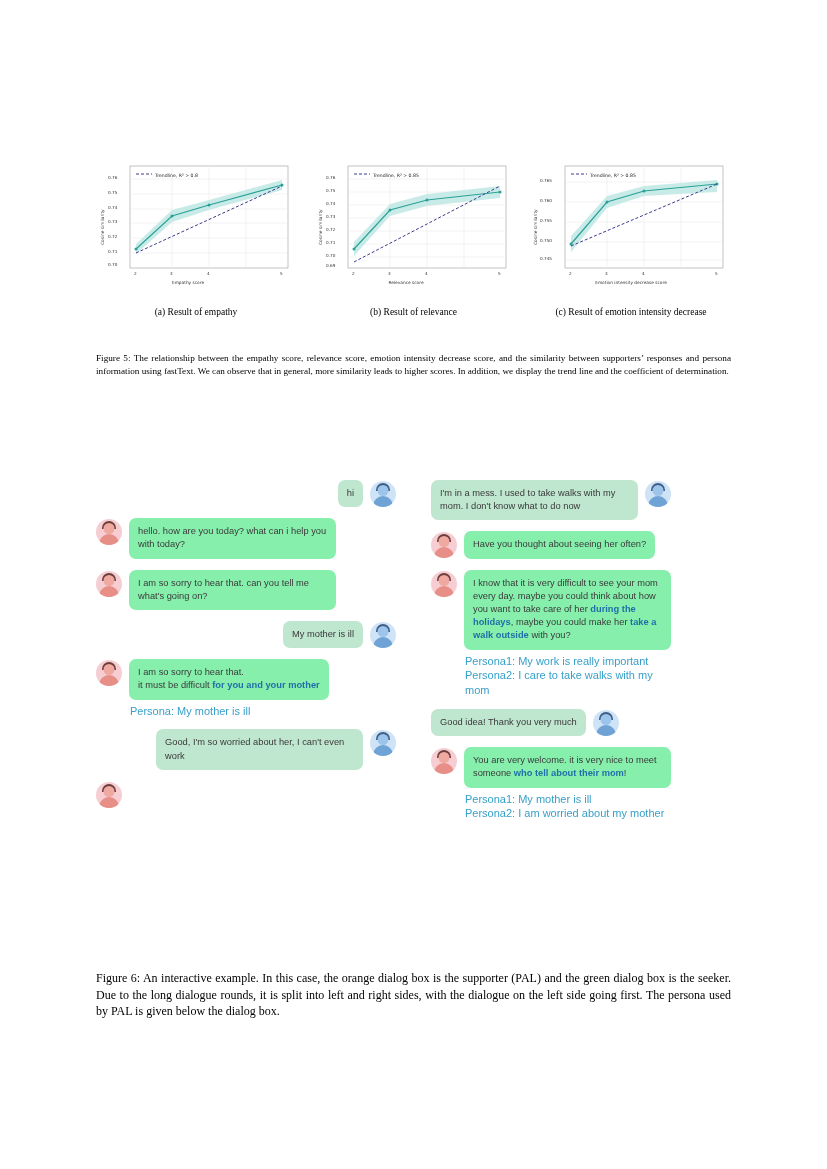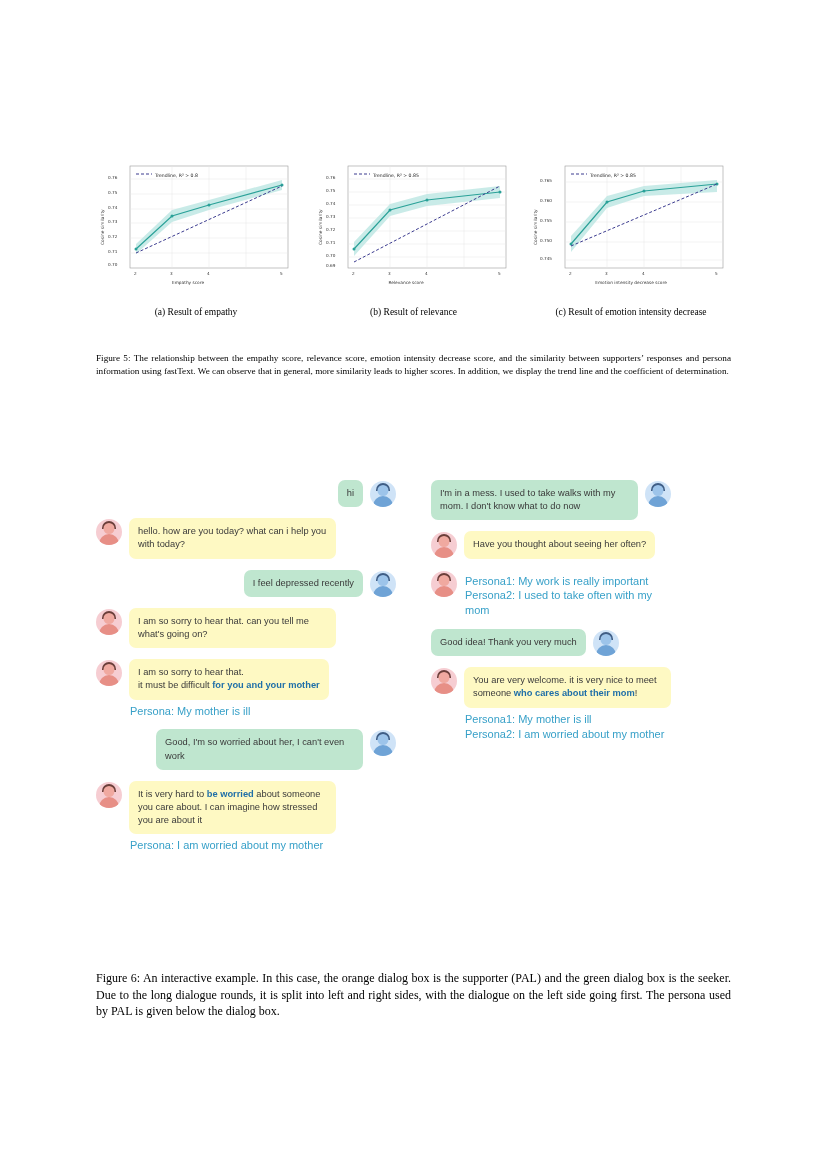--- a/index.html
+++ b/index.html
@@ -100,21 +100,21 @@
   .bubble-wrap{max-width:214px;}
   .bubble{
     border-radius:7px;
     padding:7px 9px;
     font-size:9.3px;
     line-height:1.42;
     font-family:"Liberation Sans", sans-serif;
     color:#3a3a3a;
     box-sizing:border-box;
   }
-  .bubble.pal{background:#fef9c3;margin-left:7px;}
+  .bubble.pal{background:#86efac;margin-left:7px;}
   .bubble.seeker{background:#bfe6cf;margin-right:7px;}
   .bubble b{font-weight:bold;color:#1f6fa8;}
   .persona{
     font-size:11px;
     color:#37a0c8;
     font-family:"Liberation Sans", sans-serif;
     margin-top:4px;
     margin-left:8px;
     line-height:1.35;
   }
@@ -287,42 +287,42 @@
           <div class="avatar pal">
               <span class="hair"></span>
               <span class="head"></span>
               <span class="body"></span>
             </div>
           <div class="bubble-wrap">
             <div class="bubble pal">hello. how are you today? what can i help you with today?</div>
           </div>
         </div>
 
+
+        <div class="msg-row left">
+          <div class="avatar pal">
+              <span class="hair"></span>
+              <span class="head"></span>
+              <span class="body"></span>
+            </div>
+          <div class="bubble-wrap">
+            <div class="bubble pal">I am so sorry to hear that. can you tell me what's going on?</div>
+          </div>
+        </div>
+
         <div class="msg-row right">
           <div class="bubble-wrap">
-            <div class="bubble seeker">I feel depressed recently</div>
+            <div class="bubble seeker">My mother is ill</div>
           </div>
           <div class="avatar seeker">
               <span class="hair"></span>
               <span class="head"></span>
               <span class="body"></span>
             </div>
         </div>
-
-        <div class="msg-row left">
-          <div class="avatar pal">
-              <span class="hair"></span>
-              <span class="head"></span>
-              <span class="body"></span>
-            </div>
-          <div class="bubble-wrap">
-            <div class="bubble pal">I am so sorry to hear that. can you tell me what's going on?</div>
-          </div>
-        </div>
-
 
         <div class="msg-row left">
           <div class="avatar pal">
               <span class="hair"></span>
               <span class="head"></span>
               <span class="body"></span>
             </div>
           <div class="bubble-wrap">
             <div class="bubble pal">I am so sorry to hear that.<br> it must be difficult <b>for you and your mother</b></div>
             <div class="persona">
@@ -341,26 +341,20 @@
               <span class="body"></span>
             </div>
         </div>
 
         <div class="msg-row left">
           <div class="avatar pal">
               <span class="hair"></span>
               <span class="head"></span>
               <span class="body"></span>
             </div>
-          <div class="bubble-wrap">
-            <div class="bubble pal">It is very hard to <b>be worried</b> about someone you care about. I can imagine how stressed you are about it</div>
-            <div class="persona">
-              <span>Persona: I am worried about my mother</span>
-            </div>
-          </div>
         </div>
 
       </div>
 
       <div class="chat-col">
 
         <div class="msg-row left">
           <div class="bubble-wrap">
             <div class="bubble seeker">I'm in a mess. I used to take walks with my mom. I don't know what to do now</div>
           </div>
@@ -383,23 +377,24 @@
         </div>
 
 
         <div class="msg-row left">
           <div class="avatar pal">
               <span class="hair"></span>
               <span class="head"></span>
               <span class="body"></span>
             </div>
           <div class="bubble-wrap">
+            <div class="bubble pal">I know that it is very difficult to see your mom every day. maybe you could think about how you want to take care of her <b>during the holidays</b>, maybe you could make her <b>take a walk outside</b> with you?</div>
             <div class="persona">
               <span>Persona1: My work is really important</span>
-              <span class="p2">Persona2: I used to take often with my mom</span>
+              <span class="p2">Persona2: I care to take walks with my mom</span>
             </div>
           </div>
         </div>
 
         <div class="msg-row left">
           <div class="bubble-wrap">
             <div class="bubble seeker">Good idea! Thank you very much</div>
           </div>
           <div class="avatar seeker">
               <span class="hair"></span>
@@ -408,21 +403,21 @@
             </div>
         </div>
 
         <div class="msg-row left">
           <div class="avatar pal">
               <span class="hair"></span>
               <span class="head"></span>
               <span class="body"></span>
             </div>
           <div class="bubble-wrap">
-            <div class="bubble pal">You are very welcome. it is very nice to meet someone <b>who cares about their mom</b>!</div>
+            <div class="bubble pal">You are very welcome. it is very nice to meet someone <b>who tell about their mom</b>!</div>
             <div class="persona">
               <span>Persona1: My mother is ill</span>
               <span class="p2">Persona2: I am worried about my mother</span>
             </div>
           </div>
         </div>
 
       </div>
 
     </div>

